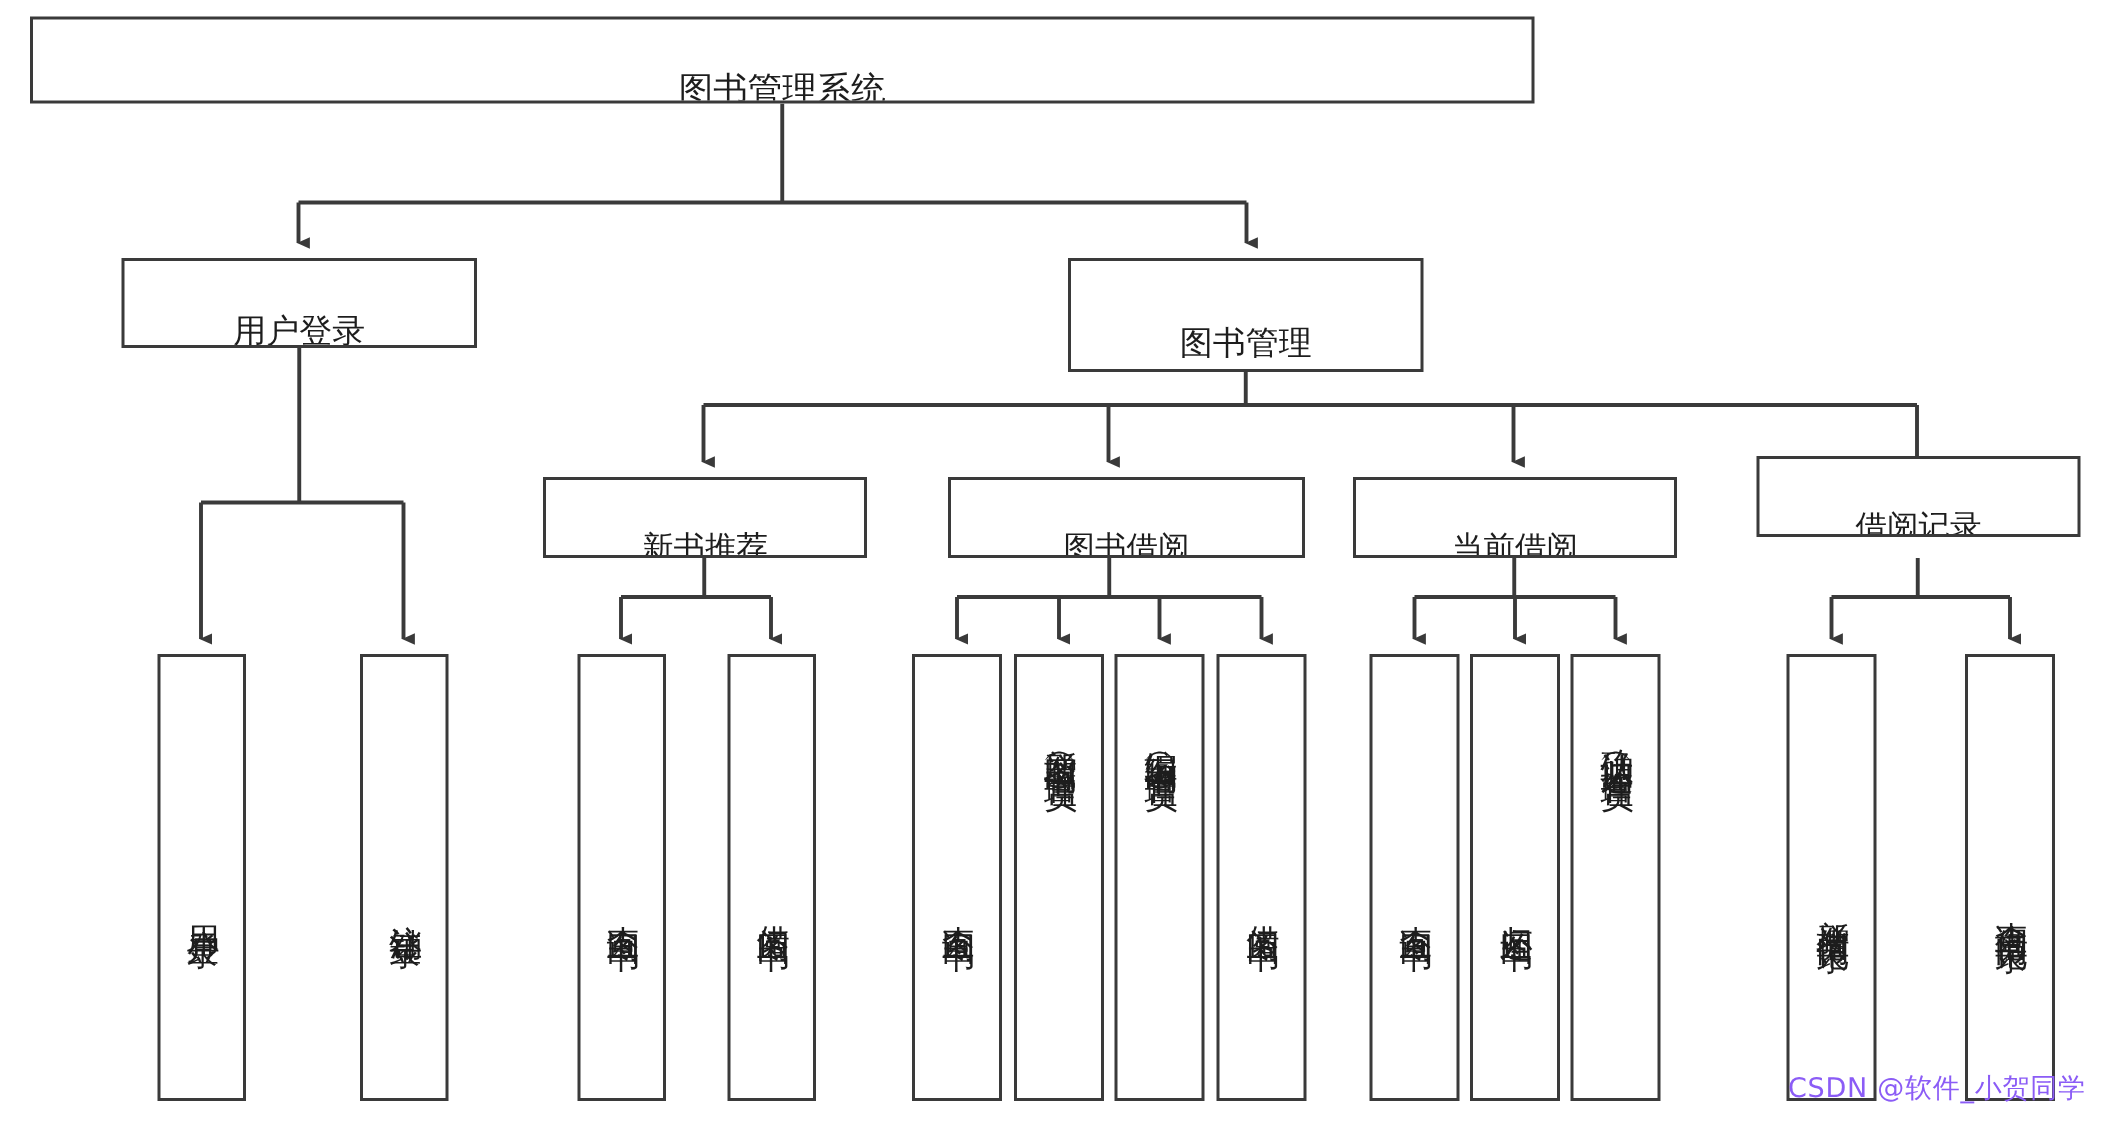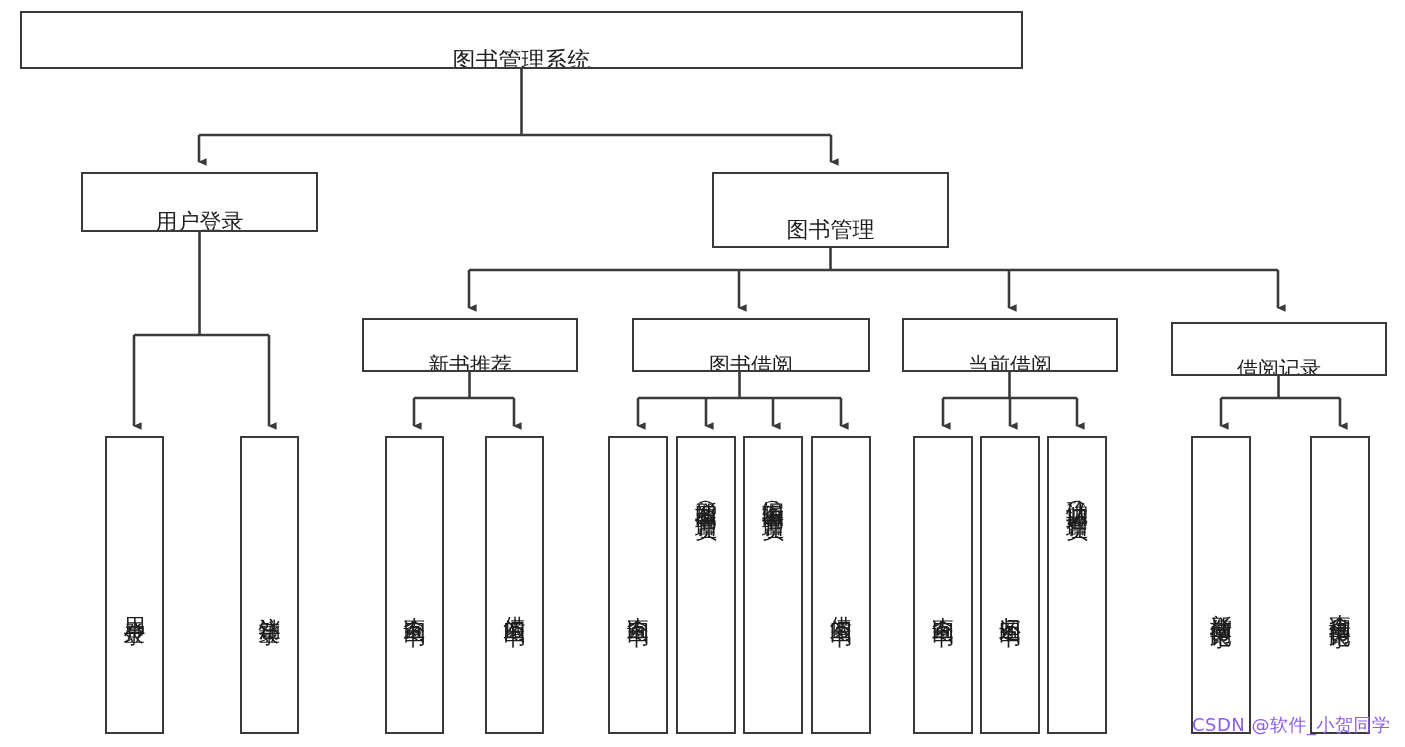--- a/index.html
+++ b/index.html
@@ -141,21 +141,21 @@
 
   <div class="node lvl3" style="left:362px; top:318px; width:216px; height:54px;">
     <span class="label">新书推荐</span>
   </div>
   <div class="node lvl3" style="left:632px; top:318px; width:238px; height:54px;">
     <span class="label">图书借阅</span>
   </div>
   <div class="node lvl3" style="left:902px; top:318px; width:216px; height:54px;">
     <span class="label">当前借阅</span>
   </div>
-  <div class="node lvl3" style="left:1171px; top:322px; width:216px; height:54px;">
+  <div class="node lvl3" style="left:1171px; top:304px; width:216px; height:54px;">
     <span class="label">借阅记录</span>
   </div>
 
   <div class="node leaf" style="left:105px; top:436px; width:59px; height:298px;">
     <span class="label">用户登录</span>
   </div>
   <div class="node leaf" style="left:240px; top:436px; width:59px; height:298px;">
     <span class="label">注销登录</span>
   </div>
 

